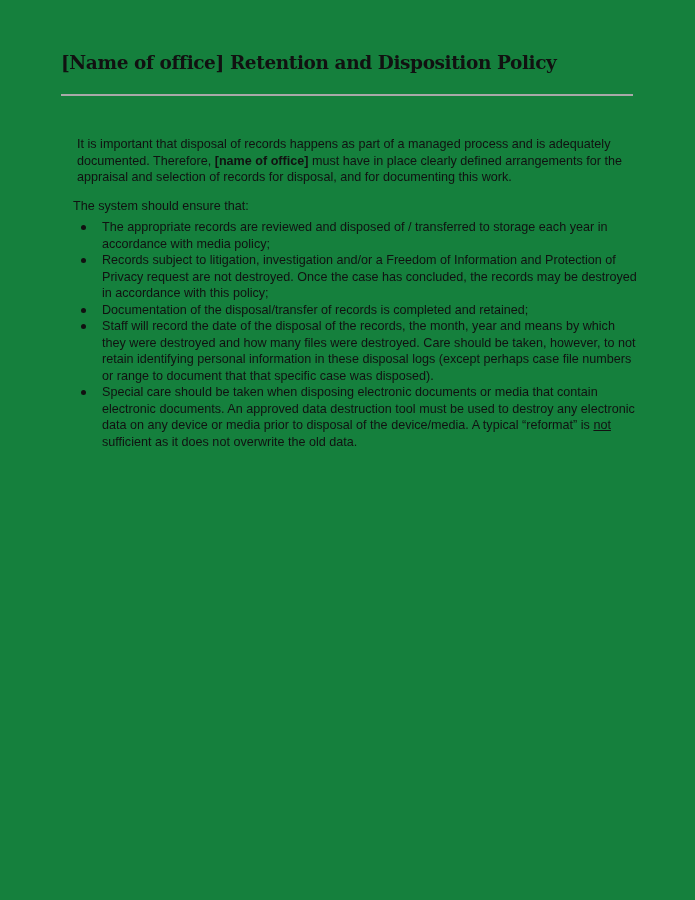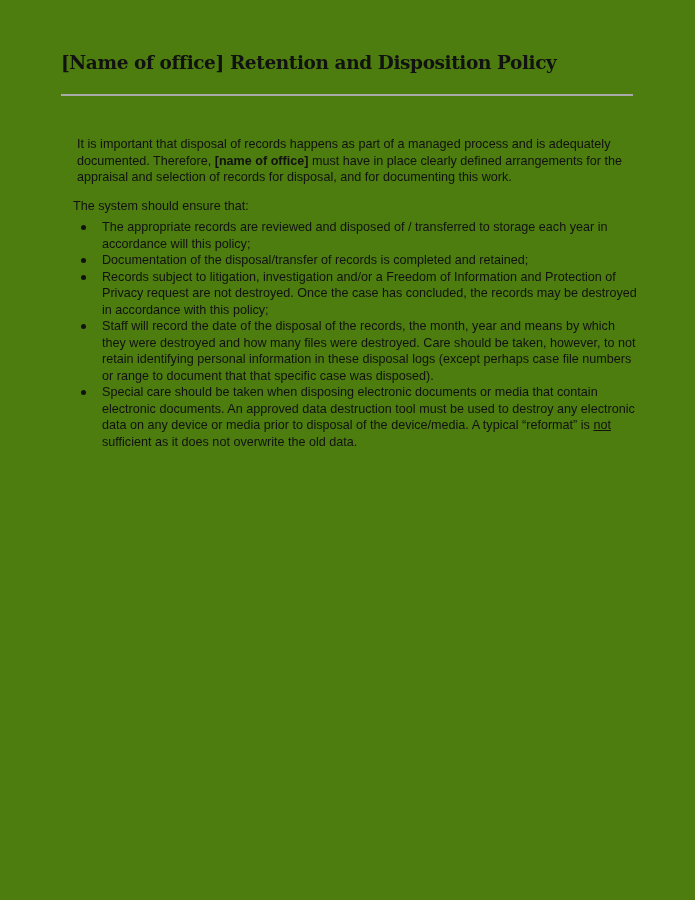--- a/index.html
+++ b/index.html
@@ -1,17 +1,17 @@
 <!DOCTYPE html>
 <html><head>
   <meta charset="utf-8">
   <style>
     html, body { margin: 0; padding: 0; background: #ffffff; }
     body { width: 695px; height: 900px; position: relative; overflow: hidden; }
-    .page { position: absolute; left: 0; top: 0; width: 695px; height: 900px; background: #4d7c0f; }
+    .page { position: absolute; left: 0; top: 0; width: 695px; height: 900px; background: #15803d; }
     .title {
       position: absolute; left: 61px; top: 52px;
       font-family: "DejaVu Serif", "Liberation Serif", serif;
       font-weight: bold; font-size: 18.5px; color: #111; letter-spacing: -0.4px;
       white-space: nowrap;
     }
     .rule {
       position: absolute; left: 61px; top: 94px; width: 572px; height: 0;
       border-top: 2px solid #a9a9a9;
     }
@@ -35,19 +35,19 @@
 
 <div class="page">
   <div class="title">[Name of office] Retention and Disposition Policy</div>
   <div class="rule"></div>
 
   <p class="body-text para1" style="margin:16px"><span>It is important that disposal of records happens as part of a managed process and is adequately documented.  Therefore, </span><b>[name of office]</b><span> must have in place clearly defined arrangements for the appraisal and selection of records for disposal, and for documenting this work.</span></p>
 
   <p class="body-text para2" style="margin:12px">The system should ensure that:</p>
 
   <ul class="body-text list">
-    <li><span class="bullet"></span><span>The appropriate records are reviewed and disposed of / transferred to storage each year in accordance will this policy;</span></li>
+    <li><span class="bullet"></span><span>The appropriate records are reviewed and disposed of / transferred to storage each year in accordance with media policy;</span></li>
+    <li><span class="bullet"></span><span>Records subject to litigation, investigation and/or a Freedom of Information and Protection of Privacy request are not destroyed. Once the case has concluded, the records may be destroyed in accordance with this policy;</span></li>
     <li><span class="bullet"></span><span>Documentation of the disposal/transfer of records is completed and retained;</span></li>
-    <li><span class="bullet"></span><span>Records subject to litigation, investigation and/or a Freedom of Information and Protection of Privacy request are not destroyed. Once the case has concluded, the records may be destroyed in accordance with this policy;</span></li>
     <li><span class="bullet"></span><span>Staff will record the date of the disposal of the records, the month, year and means by which they were destroyed and how many files were destroyed.  Care should be taken, however, to not retain identifying personal information in these disposal logs (except perhaps case file numbers or range to document that that specific case was disposed).</span></li>
     <li><span class="bullet"></span><span>Special care should be taken when disposing electronic documents or media that contain electronic documents. An approved data destruction tool must be used to destroy any electronic data on any device or media prior to disposal of the device/media. A typical “reformat” is </span><u>not</u><span> sufficient as it does not overwrite the old data.</span></li>
   </ul>
 </div>
 
 </body></html>

